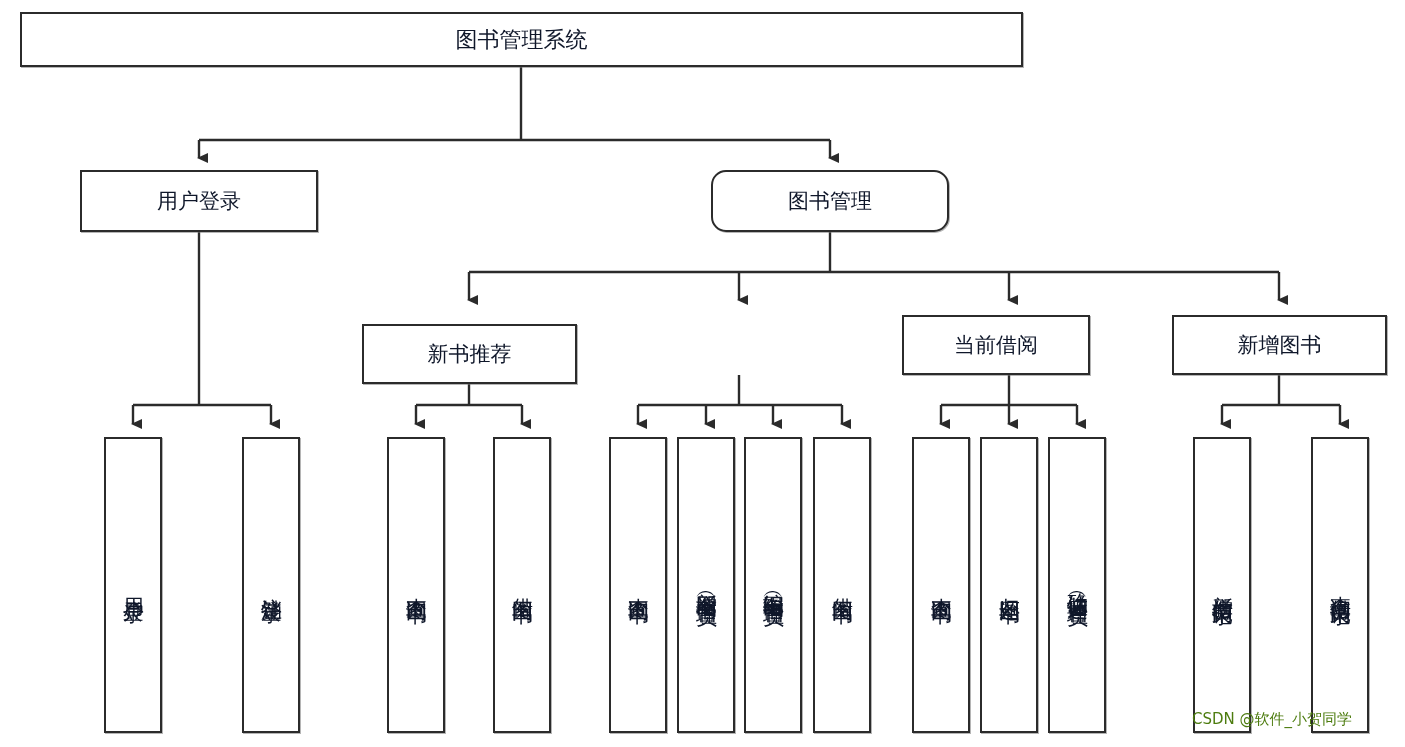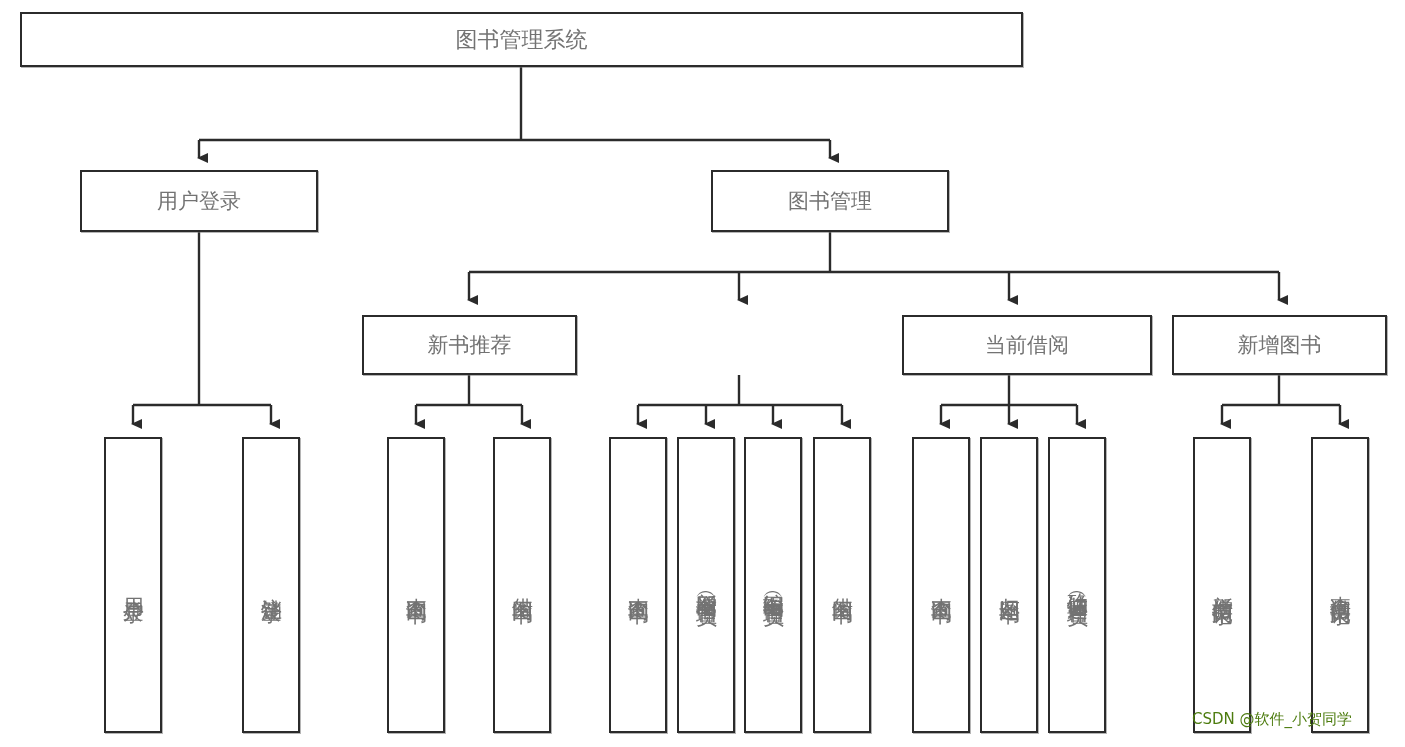--- a/index.html
+++ b/index.html
@@ -31,21 +31,21 @@
     box-sizing: border-box;
     background: #ffffff;
     border: 2px solid #2b2b2b;
     box-shadow: 1px 1px 0 rgba(120,120,120,0.55);
     display: flex;
     align-items: center;
     justify-content: center;
     z-index: 2;
   }
   .node .label {
-    color: #737373;
+    color: #0f172a;
     line-height: 1.18;
     text-align: center;
     white-space: nowrap;
   }
   .node.horizontal .label {
     font-size: 21px;
   }
   .node.root .label {
     font-size: 22px;
   }
@@ -126,28 +126,28 @@
     </g>
   </svg>
 
   <div class="node root horizontal" style="left:20px; top:12px; width:1003px; height:55px;">
     <span class="label">图书管理系统</span>
   </div>
 
   <div class="node horizontal" style="left:80px; top:170px; width:238px; height:62px;">
     <span class="label">用户登录</span>
   </div>
-  <div class="node horizontal" style="left:711px; top:170px; width:238px; height:62px;">
+  <div class="node horizontal" style="left:711px; top:170px; width:238px; height:62px;border-radius:15px;">
     <span class="label">图书管理</span>
   </div>
 
-  <div class="node horizontal" style="left:362px; top:315px; width:215px; height:60px;">
+  <div class="node horizontal" style="left:362px; top:324px; width:215px; height:60px;">
     <span class="label">新书推荐</span>
   </div>
-  <div class="node horizontal" style="left:902px; top:315px; width:250px; height:60px;">
+  <div class="node horizontal" style="left:902px; top:315px; width:188px; height:60px;">
     <span class="label">当前借阅</span>
   </div>
   <div class="node horizontal" style="left:1172px; top:315px; width:215px; height:60px;">
     <span class="label">新增图书</span>
   </div>
 
   <div class="node vertical" style="left:104px; top:437px; width:58px; height:296px;">
     <span class="label">用户登录</span>
   </div>
   <div class="node vertical" style="left:242px; top:437px; width:58px; height:296px;">

